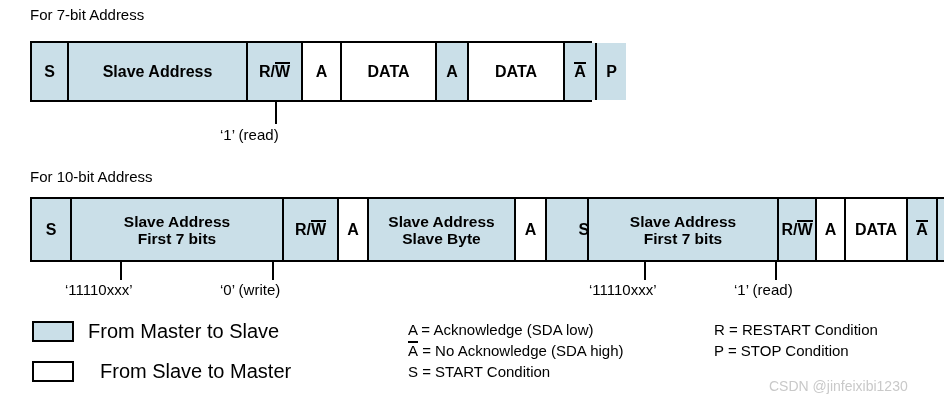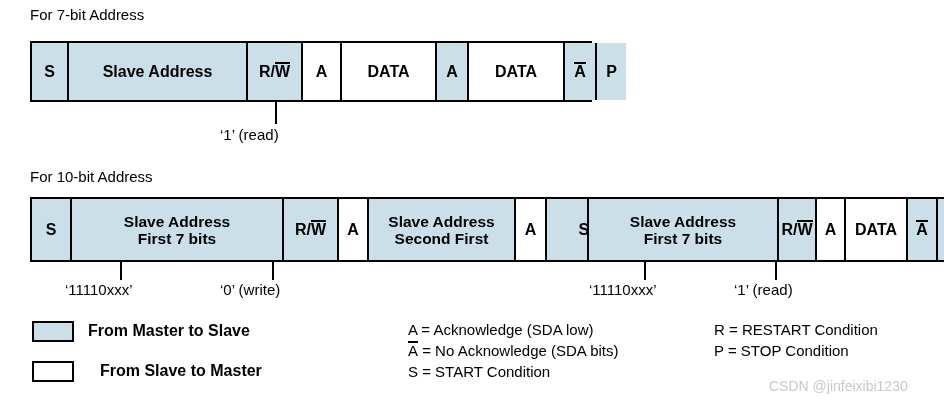--- a/index.html
+++ b/index.html
@@ -79,24 +79,23 @@
     position: absolute;
     box-sizing: border-box;
     border: 2px solid #000;
     width: 42px;
     height: 21px;
   }
   .legend-swatch.blue { background: #cadfe8; }
   .legend-swatch.white { background: #ffffff; }
   .legend-text {
     position: absolute;
-    font-size: 16px;
+    font-size: 20px;
     line-height: 18px;
     white-space: nowrap;
-    font-weight: bold;
   }
   .legend-def {
     position: absolute;
     font-size: 15px;
     line-height: 21px;
     white-space: nowrap;
   }
   .watermark {
     position: absolute;
     font-size: 14px;
@@ -182,21 +181,21 @@
         </div>
       </div>
       <div class="cell" style="width: 30px; flex: 0 0 30px;">
         <div class="inner">
           <div>A</div>
         </div>
       </div>
       <div class="cell blue twoline" style="width: 147px; flex: 0 0 147px;">
         <div class="inner">
           <div>Slave Address</div>
-          <div>Second First</div>
+          <div>Slave Byte</div>
         </div>
       </div>
       <div class="cell" style="width: 31px; flex: 0 0 31px;">
         <div class="inner">
           <div>A</div>
         </div>
       </div>
       <div class="cell blue" style="width: 34px; flex: 0 0 34px; padding-left: 40px;">
         <div class="inner">
           <div>Sr</div>
@@ -253,21 +252,21 @@
   <div class="legend-swatch white" style="left:12px; top:361px;"></div>
   <div class="legend-text" style="left:80px; top:362px;">From Slave to Master</div>
 
   <div class="legend-def" style="left:388px; top:319px;">
     <span>A</span>
     <span>= Acknowledge (SDA low)</span>
   </div>
 
   <div class="legend-def" style="left:388px; top:340px;">
     <span class="ovl">A</span>
-    <span>= No Acknowledge (SDA bits)</span>
+    <span>= No Acknowledge (SDA high)</span>
   </div>
 
   <div class="legend-def" style="left:388px; top:361px;">
     <span>S</span>
     <span>= START Condition</span>
   </div>
 
   <div class="legend-def" style="left:694px; top:319px;">R = RESTART Condition</div>
   <div class="legend-def" style="left:694px; top:340px;">P = STOP Condition</div>
 

